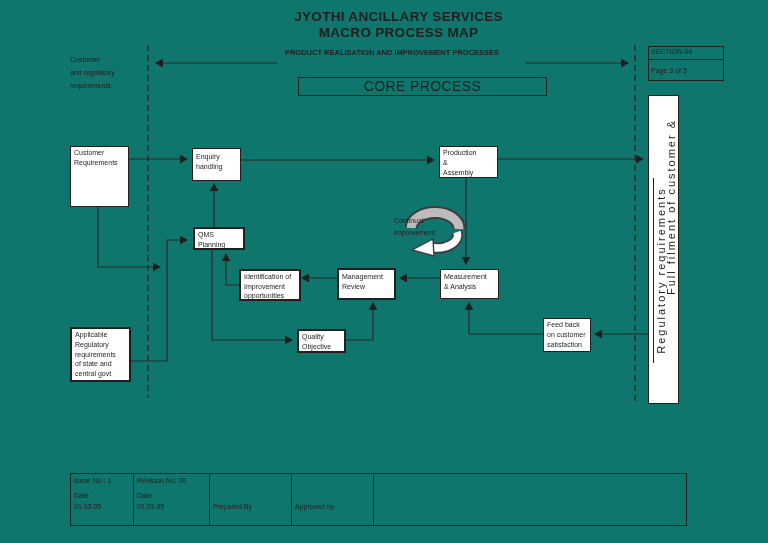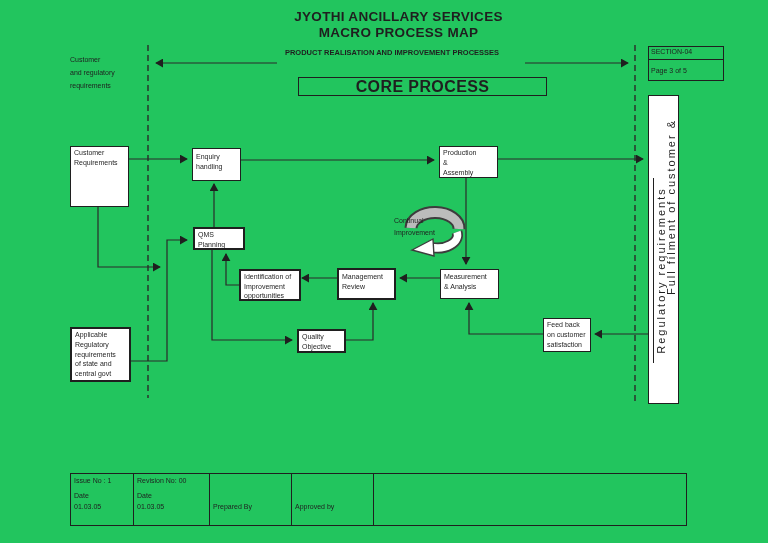--- a/index.html
+++ b/index.html
@@ -1,23 +1,23 @@
 <!DOCTYPE html>
 <html><head>
 <meta charset="utf-8">
 <style>
   html,body{margin:0;padding:0;background:#ffffff;}
-  #page{position:relative;width:768px;height:543px;background:#22c55e;overflow:hidden;
+  #page{position:relative;width:768px;height:543px;background:#0f766e;overflow:hidden;
         font-family:"Liberation Sans",sans-serif;color:#1f1f1f;}
   .abs{position:absolute;}
   #title{left:26px;top:9px;width:745px;text-align:center;font-weight:bold;
          font-size:13.5px;line-height:15.5px;letter-spacing:.3px;}
   #band-label{left:240px;top:48px;width:304px;text-align:center;font-weight:bold;font-size:7.5px;}
   #core-box{left:298px;top:77px;width:247px;height:17px;border:1.5px solid #1f1f1f;
-            text-align:center;font-weight:bold;font-size:16px;line-height:17px;letter-spacing:.4px;}
+            text-align:center;font-weight:normal;font-size:14px;line-height:17px;letter-spacing:.4px;}
   #left-note{left:70px;top:53px;font-size:7px;line-height:13px;white-space:pre;}
   #section-box{left:648px;top:46px;width:74px;height:33px;border:1.5px solid #1f1f1f;font-size:7px;}
   #section-box .row1{border-bottom:1px solid #1f1f1f;padding:1px 2px;height:10px;}
   #section-box .row2{padding:7px 2px 0 2px;}
   .node{position:absolute;border:1.5px solid #1f1f1f;background:#fff;font-size:7px;
         line-height:10px;padding:1px 3px;white-space:pre;}
   .thick{border-width:2px;}
   #vert-box{left:648px;top:95px;width:29px;height:307px;border:1.5px solid #1f1f1f;background:#fff;}
   .vrot{position:absolute;transform:rotate(-90deg);white-space:nowrap;text-align:center;
         font-size:11px;letter-spacing:2px;height:14px;line-height:14px;}

